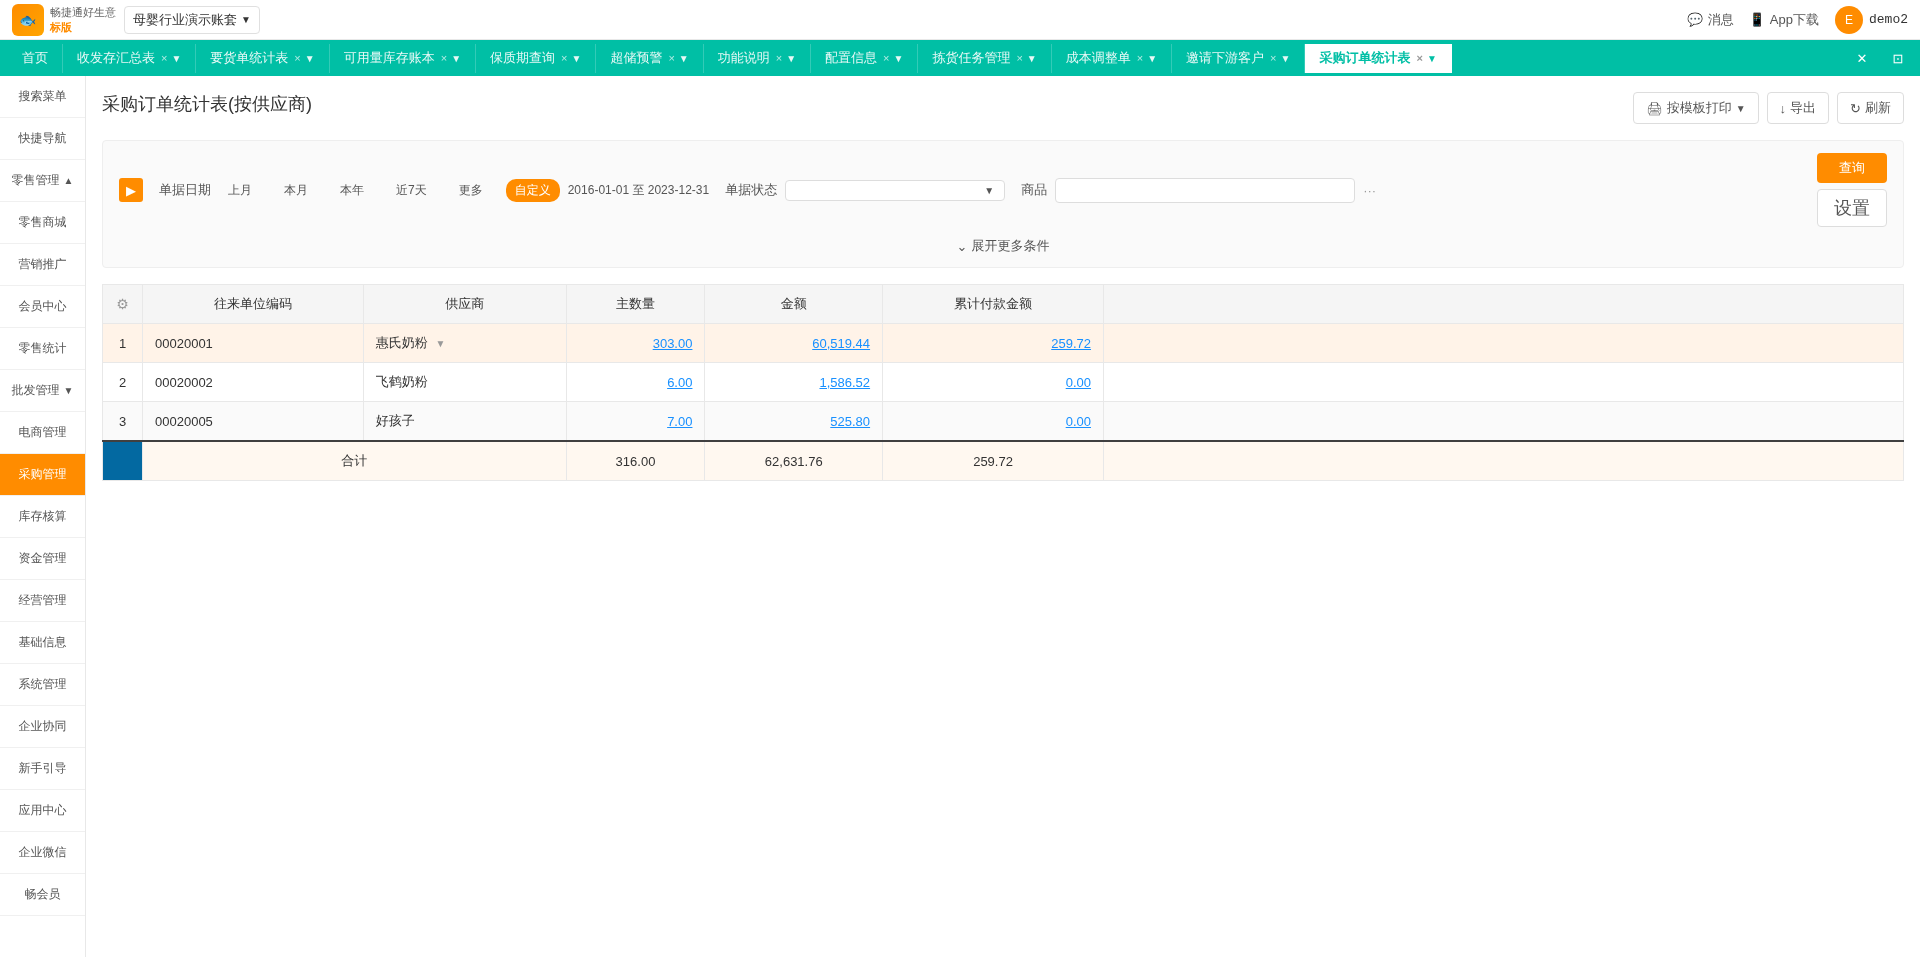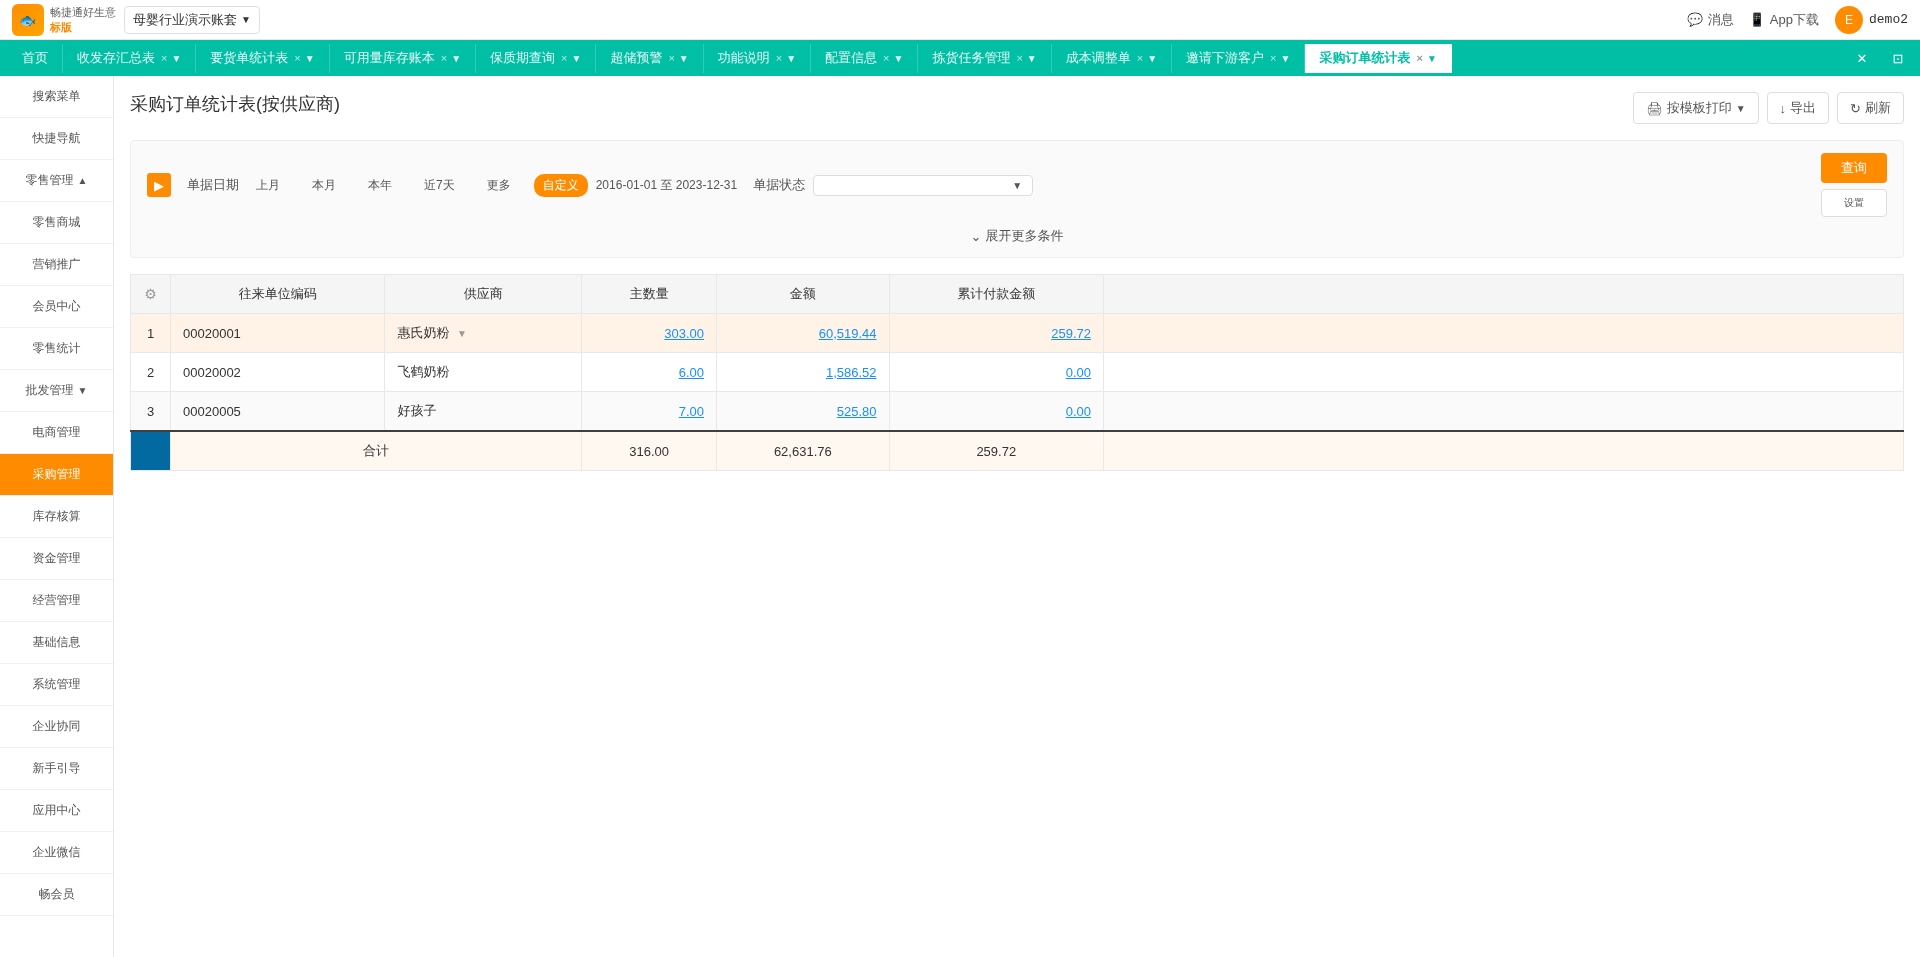--- a/index.html
+++ b/index.html
@@ -24,21 +24,21 @@
     .nav-tab .close-icon { margin-left: 6px; font-size: 11px; color: rgba(255,255,255,0.7); }
     .nav-tab.active .close-icon { color: #999; }
     .nav-tab .dropdown-icon { margin-left: 4px; font-size: 10px; }
     .nav-right-actions { margin-left: auto; display: flex; align-items: center; gap: 8px; }
     .nav-action-btn { width: 28px; height: 28px; display: flex; align-items: center; justify-content: center; color: white; cursor: pointer; border-radius: 3px; }
 
     
     .main-layout { display: flex; height: calc(957px - 76px); }
 
     
-    .sidebar { width: 114px; background: #fff; border-right: 1px solid #e8e8e8; display: flex; flex-direction: column; overflow-y: auto; }
+    .sidebar { width: 86px; background: #fff; border-right: 1px solid #e8e8e8; display: flex; flex-direction: column; overflow-y: auto; }
     .sidebar-item { padding: 12px 8px; text-align: center; cursor: pointer; color: #555; font-size: 12px; border-bottom: 1px solid #f0f0f0; position: relative; }
     .sidebar-item.active { background: #ff8c00; color: white; }
     .sidebar-item.has-sub { display: flex; align-items: center; justify-content: center; gap: 4px; }
     .sidebar-sub-icon { font-size: 10px; }
 
     
     .content-area { flex: 1; background: #f5f5f5; overflow: auto; }
 
     
     .page-content { background: #fff; margin: 0; padding: 16px; min-height: 100%; }
@@ -57,21 +57,21 @@
     .filter-toggle-btn { width: 24px; height: 24px; background: #ff8c00; border-radius: 3px; display: flex; align-items: center; justify-content: center; color: white; cursor: pointer; flex-shrink: 0; }
     .filter-group { display: flex; align-items: center; gap: 8px; }
     .filter-label { color: #555; font-size: 13px; white-space: nowrap; }
     .date-shortcuts { display: flex; gap: 14px; }
     .date-shortcut { padding: 2px 8px; border-radius: 3px; font-size: 12px; cursor: pointer; color: #555; border: 1px solid transparent; }
     .date-shortcut.active-custom { background: #ff8c00; color: white; border-radius: 10px; padding: 2px 8px; font-size: 12px; }
     .date-range { color: #555; font-size: 12px; }
     .filter-select { display: flex; align-items: center; gap: 4px; padding: 4px 10px; border: 1px solid #ddd; border-radius: 4px; background: #fff; color: #555; font-size: 13px; cursor: pointer; min-width: 160px; justify-content: space-between; }
     .filter-input { padding: 4px 10px; border: 1px solid #ddd; border-radius: 4px; font-size: 13px; color: #555; width: 200px; }
     .btn-query { padding: 6px 20px; background: #ff8c00; color: white; border: none; border-radius: 4px; font-size: 13px; cursor: pointer; }
-    .btn-settings { padding: 6px 16px; background: #fff; color: #555; border: 1px solid #ddd; border-radius: 4px; font-size: 10px; cursor: pointer; text-align: center; }
+    .btn-settings { padding: 6px 16px; background: #fff; color: #555; border: 1px solid #ddd; border-radius: 4px; font-size: 18px; cursor: pointer; text-align: center; }
     .filter-row-2 { margin-top: 10px; display: flex; align-items: center; justify-content: center; }
     .expand-more { display: flex; align-items: center; gap: 4px; color: #555; font-size: 13px; cursor: pointer; }
 
     
     .data-table { width: 100%; border-collapse: collapse; }
     .data-table th { background: #f5f5f5; border: 1px solid #e8e8e8; padding: 10px 12px; text-align: center; color: #333; font-size: 13px; font-weight: 500; }
     .data-table td { border: 1px solid #e8e8e8; padding: 10px 12px; color: #333; font-size: 13px; }
     .data-table tr.row-odd { background: #fff; }
     .data-table tr.row-even { background: #fafafa; }
     .data-table tr.row-highlighted { background: #fff3e8; }
@@ -296,20 +296,25 @@
               <span>2023-12-31</span>
             </span>
           </div>
           <div class="filter-group">
             <span class="filter-label">单据状态</span>
             <div class="filter-select" style="width:220px;">
               <span style="color:#ccc;"></span>
               <span style="font-size:10px;">▼</span>
             </div>
           </div>
+          <div class="filter-group">
+            <span class="filter-label">商品</span>
+            <input class="filter-input" style="width: 300px;">
+            <span style="color:#999;cursor:pointer;">···</span>
+          </div>
           <div style="margin-left:auto;display:flex;flex-direction:column;gap:6px;">
             <button class="btn-query">查询</button>
             <button class="btn-settings">设置</button>
           </div>
         </div>
         <div class="filter-row-2">
           <div class="expand-more">
             <span>⌄</span>
             <span>展开更多条件</span>
           </div>

